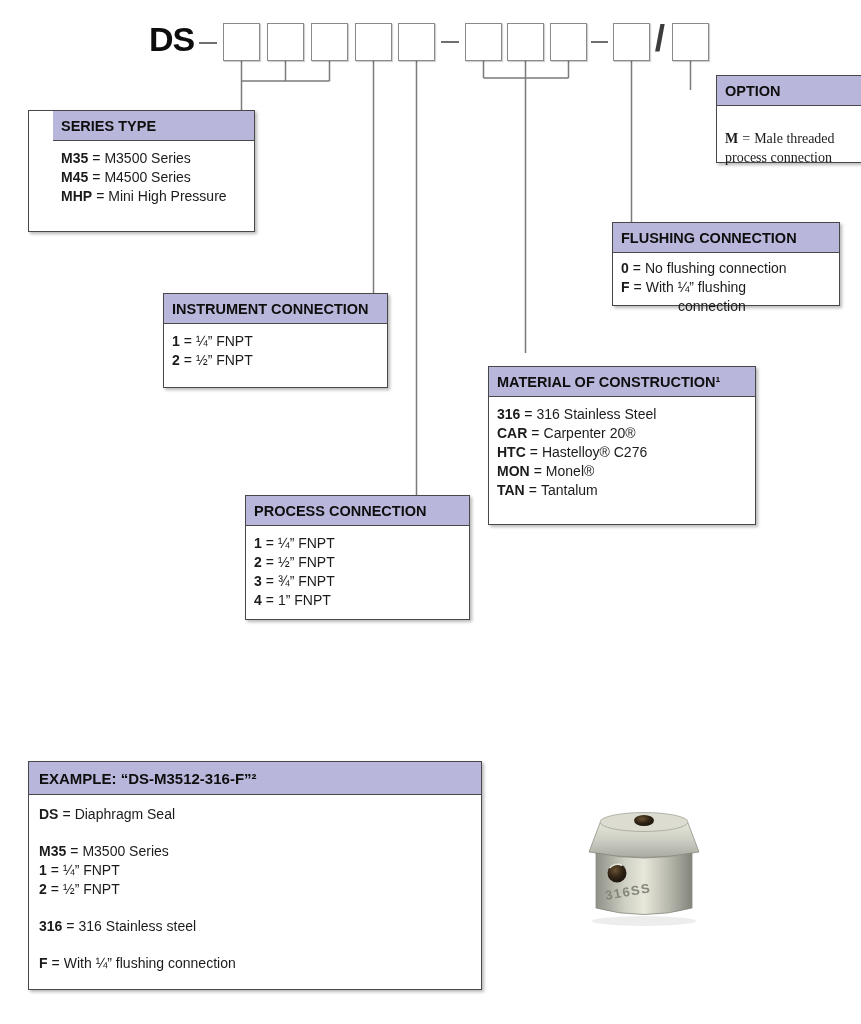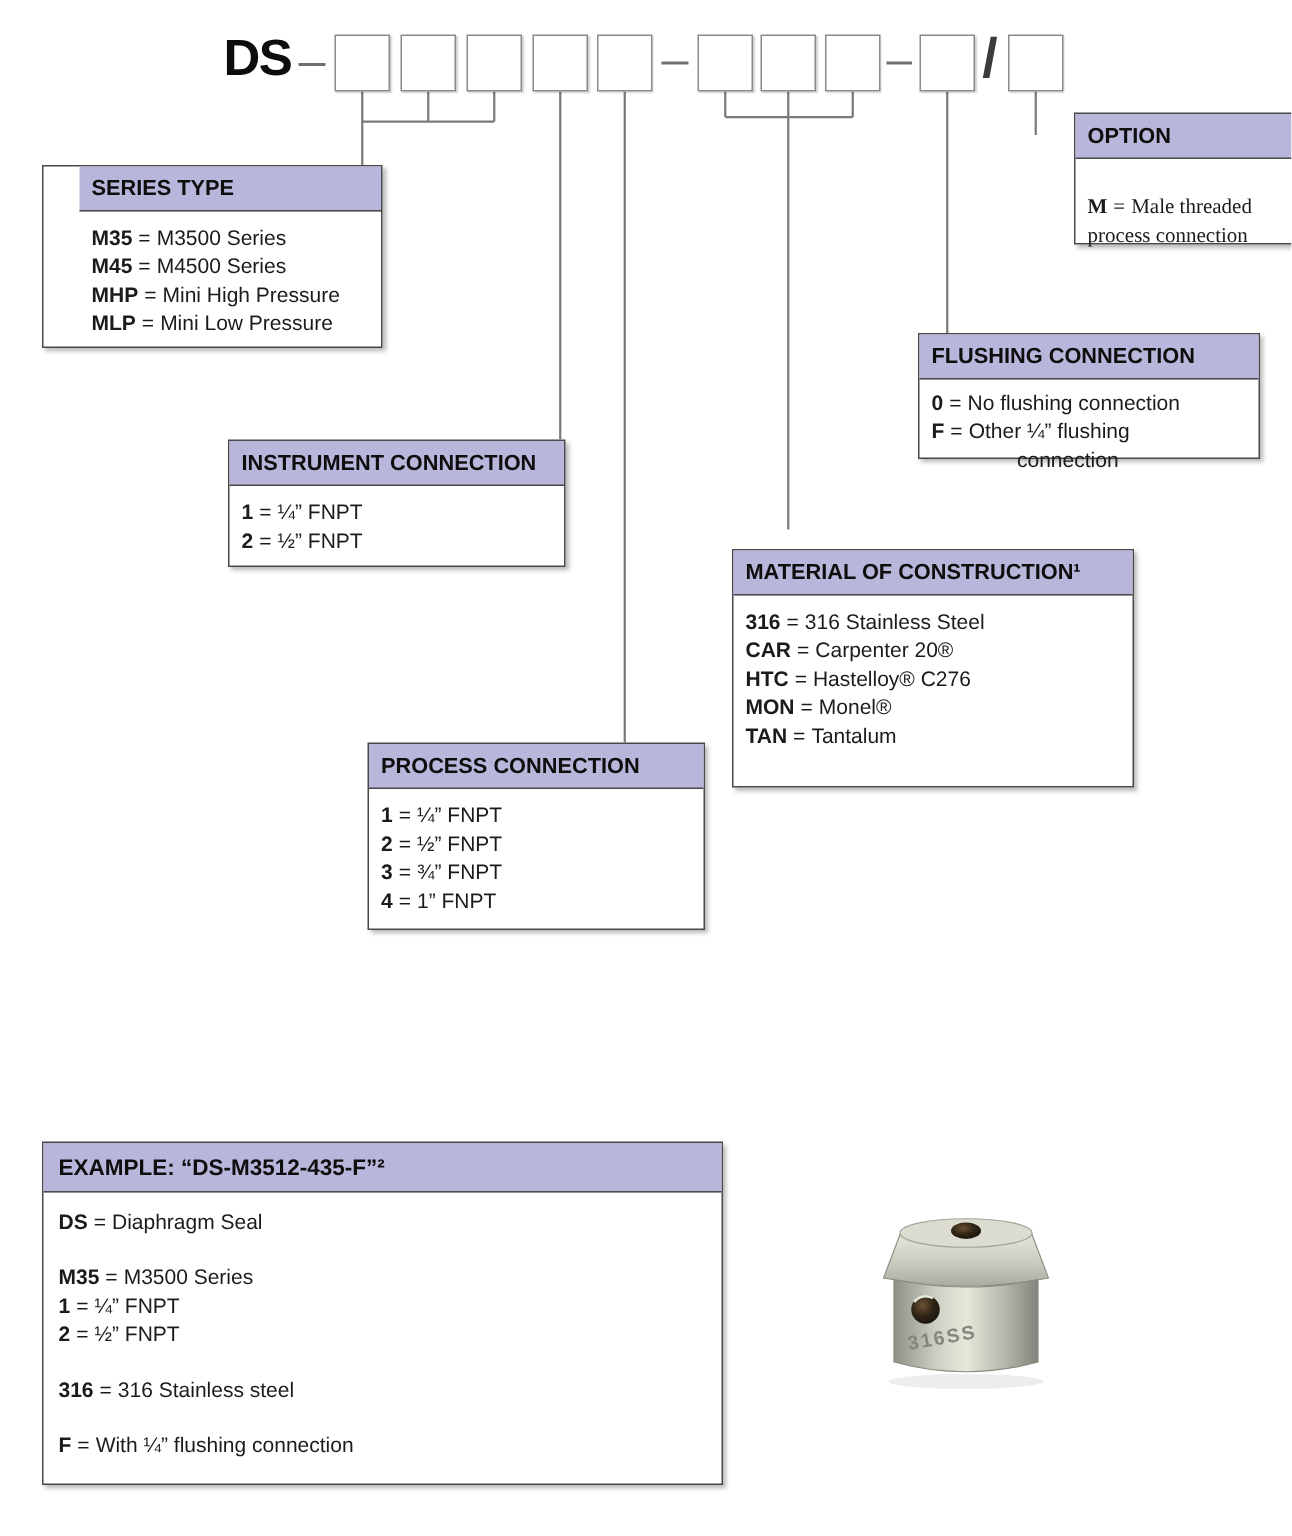--- a/index.html
+++ b/index.html
@@ -94,25 +94,24 @@
   <span class="pn-box" style="left:613px;"></span>
   <span class="pn-slash">/</span>
   <span class="pn-box" style="left:672px;"></span>
 
   <div class="lbox" style="left:28px; top:110px; width:227px; height:122px;padding-left:24px;">
     <div class="lbox-header">SERIES TYPE</div>
     <div class="lbox-body">
       <div class="row"><span class="code">M35</span><span class="eq">=</span><span class="desc">M3500 Series</span></div>
       <div class="row"><span class="code">M45</span><span class="eq">=</span><span class="desc">M4500 Series</span></div>
       <div class="row"><span class="code">MHP</span><span class="eq">=</span><span class="desc">Mini High Pressure</span></div>
-      <div class="row"><span class="code">MLP</span><span class="eq">=</span><span class="desc">Mini Low Pressure</span></div>
     </div>
   </div>
 
-  <div class="lbox" style="left:152px; top:293px; width:225px; height:85px;">
+  <div class="lbox" style="left:163px; top:293px; width:225px; height:95px;">
     <div class="lbox-header">INSTRUMENT CONNECTION</div>
     <div class="lbox-body">
       <div class="row"><span class="code">1</span><span class="eq">=</span><span class="desc">¼” FNPT</span></div>
       <div class="row"><span class="code">2</span><span class="eq">=</span><span class="desc">½” FNPT</span></div>
     </div>
   </div>
 
   <div class="lbox" style="left:245px; top:495px; width:225px; height:125px;">
     <div class="lbox-header">PROCESS CONNECTION</div>
     <div class="lbox-body">
@@ -131,35 +130,35 @@
       <div class="row"><span class="code">HTC</span><span class="eq">=</span><span class="desc">Hastelloy® C276</span></div>
       <div class="row"><span class="code">MON</span><span class="eq">=</span><span class="desc">Monel®</span></div>
       <div class="row"><span class="code">TAN</span><span class="eq">=</span><span class="desc">Tantalum</span></div>
     </div>
   </div>
 
   <div class="lbox" style="left:612px; top:222px; width:228px; height:84px;">
     <div class="lbox-header">FLUSHING CONNECTION</div>
     <div class="lbox-body" style="padding-top:6px;">
       <div class="row"><span class="code">0</span><span class="eq">=</span><span class="desc">No flushing connection</span></div>
-      <div class="row"><span class="code">F</span><span class="eq">=</span><span class="desc">Other ¼” flushing</span></div>
+      <div class="row"><span class="code">F</span><span class="eq">=</span><span class="desc">With ¼” flushing</span></div>
       <div class="cont indent">connection</div>
     </div>
   </div>
 
   <div class="lbox" style="left:668px; top:75px; width:167px; height:88px;margin-left:48px;">
     <div class="lbox-header">OPTION</div>
     <div class="lbox-body" style="padding-top:23px;font-family:Liberation Serif, serif;">
       <div class="row"><span class="code">M</span><span class="eq">=</span><span class="desc">Male threaded</span></div>
       <div class="cont">process connection</div>
     </div>
   </div>
 
   <div class="lbox" style="left:28px; top:761px; width:454px; height:229px;">
-    <div class="lbox-header ex-header">EXAMPLE:  “DS-M3512-435-F”²</div>
+    <div class="lbox-header ex-header">EXAMPLE:  “DS-M3512-316-F”²</div>
     <div class="lbox-body ex-body">
       <div class="row"><span class="code">DS</span><span class="eq">=</span><span class="desc">Diaphragm Seal</span></div>
       <div class="row gap"><span class="code">M35</span><span class="eq">=</span><span class="desc">M3500 Series</span></div>
       <div class="row"><span class="code">1</span><span class="eq">=</span><span class="desc">¼” FNPT</span></div>
       <div class="row"><span class="code">2</span><span class="eq">=</span><span class="desc">½” FNPT</span></div>
       <div class="row gap"><span class="code">316</span><span class="eq">=</span><span class="desc">316 Stainless steel</span></div>
       <div class="row gap"><span class="code">F</span><span class="eq">=</span><span class="desc">With ¼” flushing connection</span></div>
     </div>
   </div>
 

